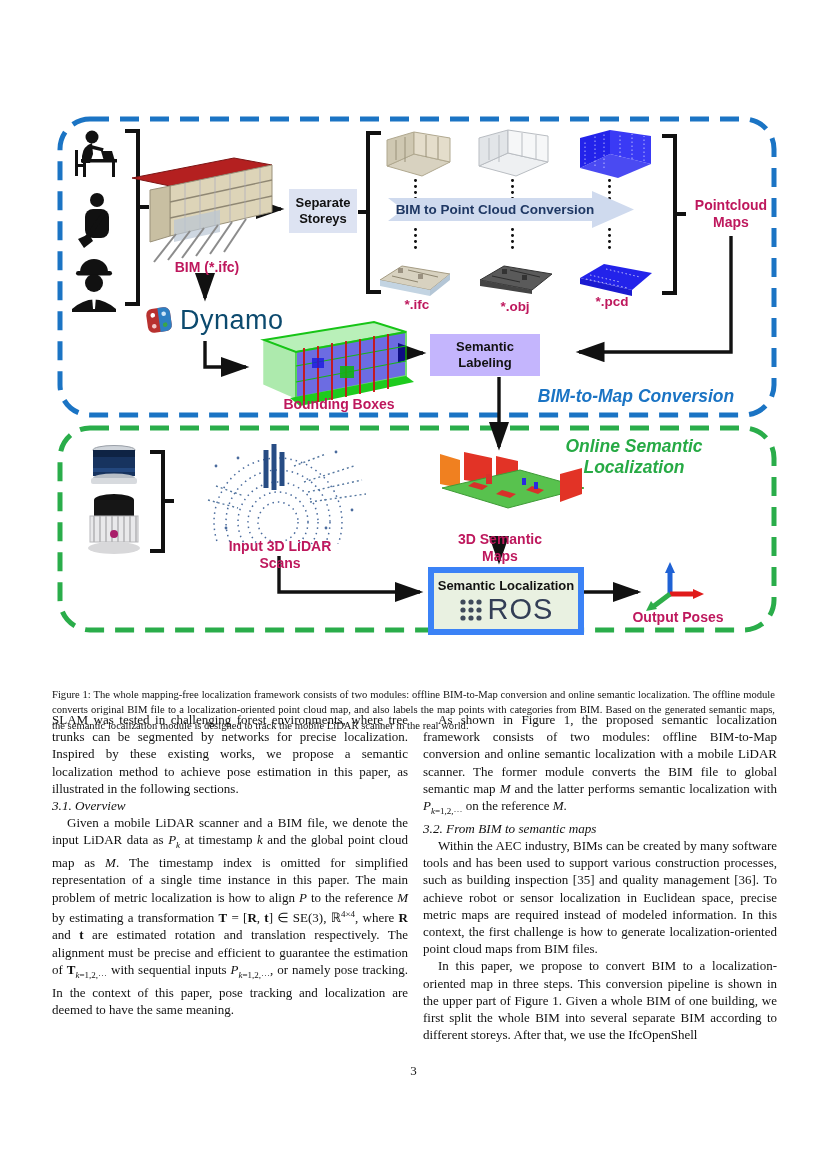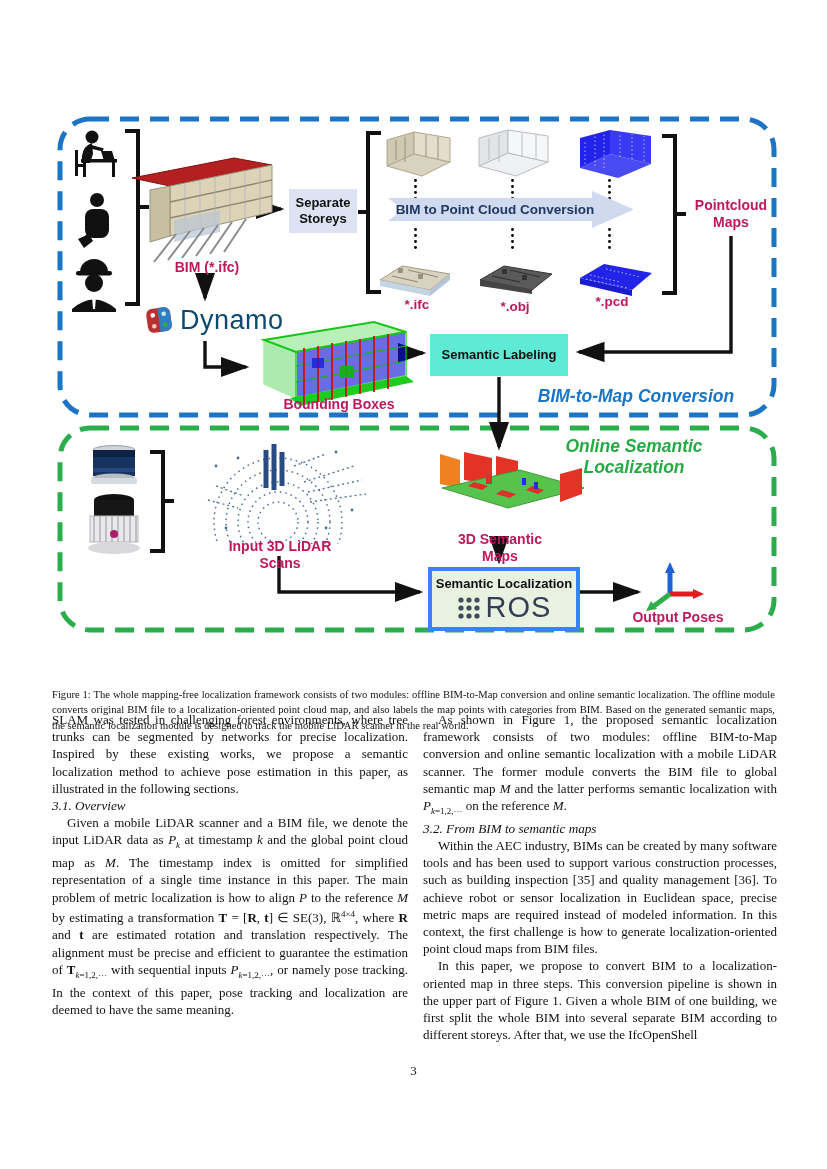--- a/index.html
+++ b/index.html
@@ -7,21 +7,21 @@
         font-family:"Liberation Sans",sans-serif;color:#111;}
   .abs{position:absolute;}
   .figlabel{position:absolute;font-weight:bold;font-size:13.5px;line-height:1.2;text-align:center;color:#be185d;}
   .bluebox-text{position:absolute;color:#1b74c4;font-weight:bold;font-style:italic;font-size:17.5px;text-align:center;}
   .greenbox-text{position:absolute;color:#27aa45;font-weight:bold;font-style:italic;font-size:17.5px;text-align:center;}
   .procbox{position:absolute;background:#dde3f2;display:flex;align-items:center;justify-content:center;
            font-weight:bold;font-size:13px;text-align:center;line-height:1.25;}
   .dots{position:absolute;display:flex;flex-direction:column;align-items:center;gap:3.2px;}
   .dots i{width:2.8px;height:2.8px;background:#111;border-radius:50%;}
   .dynamo-text{font-size:27px;color:#0c4a6e;font-weight:400;letter-spacing:.5px;line-height:1;}
-  .rosbox{position:absolute;background:#e9f1e1;border:4px solid #3b82f6;display:flex;flex-direction:column;
+  .rosbox{position:absolute;background:#e9f1e1;border:6px solid #3b82f6;display:flex;flex-direction:column;
           align-items:center;justify-content:center;gap:2px;}
   .rosbox .sl{font-weight:bold;font-size:13px;}
   .rosrow{display:flex;align-items:center;gap:5px;}
   .rostext{font-size:29px;color:#333e56;font-weight:500;letter-spacing:1px;line-height:1;
            font-family:"Liberation Sans",sans-serif;}
   .caption{position:absolute;left:52px;top:639px;width:723px;font-family:"Liberation Serif",serif;
            font-size:10.6px;line-height:1.45;text-align:justify;color:#111;margin-top:48px;}
   .col{position:absolute;top:711px;font-family:"Liberation Serif",serif;font-size:13px;
        line-height:17.2px;text-align:justify;color:#111;}
   .col p{margin:0;}
@@ -275,21 +275,21 @@
           <line x1="92" y1="27" x2="92" y2="83"></line>
         <line x1="106" y1="25" x2="106" y2="80"></line>
           <line x1="120" y1="22" x2="120" y2="78"></line>
         <line x1="134" y1="20" x2="134" y2="75"></line>
       </g>
       <rect x="58" y="44" width="12" height="10" fill="#1a1ae0" opacity="0.8"></rect>
       <rect x="86" y="52" width="14" height="12" fill="#12b412" opacity="0.9"></rect>
     </svg>
     <div class="figlabel" style="left:276px;top:396px;width:126px;font-size:14px;">Bounding Boxes</div>
 
-    <div class="procbox" style="left:430px;top:334px;width:138px;height:42px;background:#5eead4;">Semantic Labeling</div>
+    <div class="procbox" style="left:430px;top:334px;width:110px;height:42px;background:#c4b5fd;">Semantic Labeling</div>
 
     <div class="bluebox-text" style="left:536px;top:386px;width:200px;">BIM-to-Map Conversion</div>
     <div class="greenbox-text" style="left:514px;top:436px;width:240px;">Online Semantic Localization</div>
 
     <svg class="abs" style="left:88px;top:444px;" width="52" height="44" viewBox="0 0 52 44">
       <ellipse cx="26" cy="6" rx="21" ry="4.5" fill="#cfd4da" stroke="#9aa0a8"></ellipse>
       <rect x="5" y="6" width="42" height="26" fill="#17335f"></rect>
       <rect x="5" y="6" width="42" height="7" fill="#0e2344"></rect>
       <rect x="5" y="24" width="42" height="4" fill="#23477e"></rect>
       <ellipse cx="26" cy="34" rx="21" ry="4.5" fill="#b8bec6"></ellipse>

